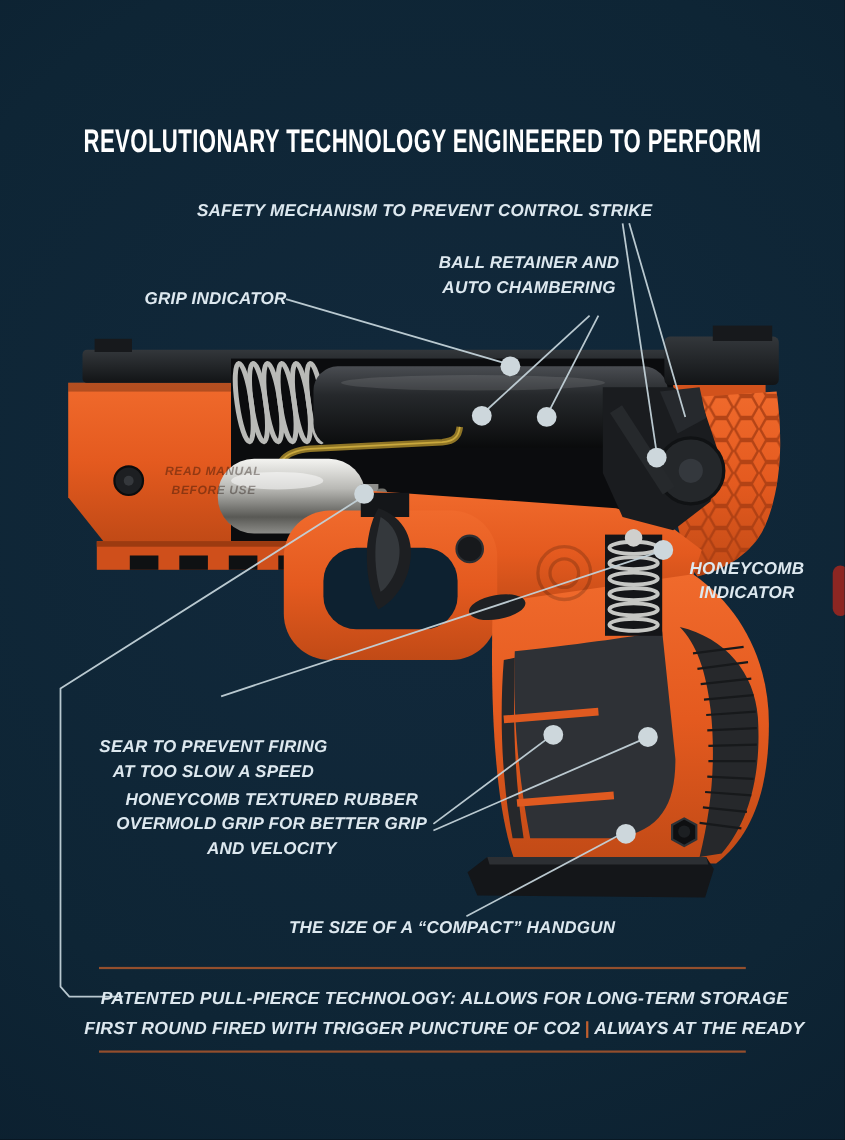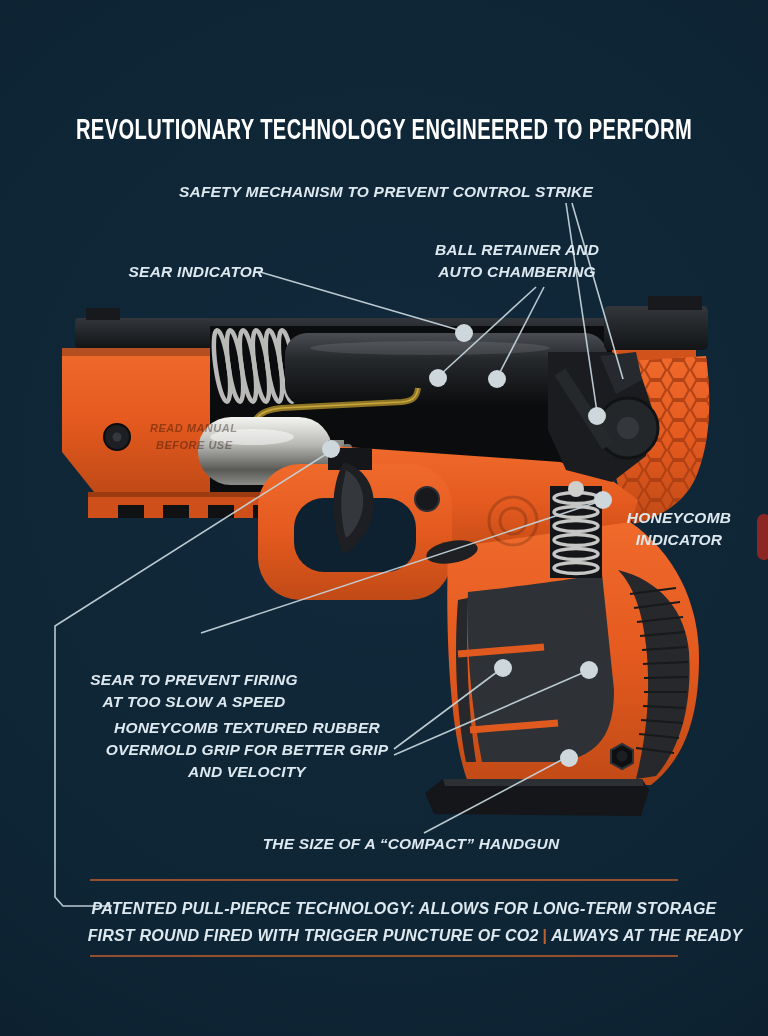--- a/index.html
+++ b/index.html
@@ -15,32 +15,32 @@
     font:700 28px/32px "Liberation Sans",sans-serif;letter-spacing:.5px;
   }
   .label{
     position:absolute;transform:translateX(-50%);text-align:center;white-space:nowrap;
     color:var(--label-color,#dde8ef);
     font:italic 700 15.5px/22px "Liberation Sans",sans-serif;letter-spacing:.2px;
   }
   .label span{display:block;}
   #lbl-safety{left:386px;top:181px;}
   #lbl-ball-indicator{left:196px;top:261px;}
-  #lbl-ball-retainer{left:481px;top:239px;margin-left:36px;}
+  #lbl-ball-retainer{left:481px;top:229px;}
   #lbl-velocity{left:679px;top:507px;}
   #lbl-sear{left:194px;top:637px;margin-top:32px;}
   #lbl-honeycomb{left:247px;top:717px;}
   #lbl-size{left:411px;top:833px;font-style:italic;}
   .footer-line{
     position:absolute;left:404px;transform:translateX(-50%);white-space:nowrap;
     color:var(--label-color,#dde8ef);
     font:italic 700 16px/20px "Liberation Sans",sans-serif;letter-spacing:.2px;
   }
   #footer-line1{top:899px;}
-  #footer-line2{top:926px;margin-left:11px;}
+  #footer-line2{top:926px;}
   .sep{color:var(--separator-color,#c05f2e);padding:0 4px;font-style:normal;}
   .divider{
     position:absolute;left:90px;width:588px;height:2px;
     background:var(--divider-color,#a0522d);opacity:.92;
   }
   #divider-top{top:879px;}
   #divider-bottom{top:955px;}
 </style>
 </head>
 <body>
@@ -217,21 +217,21 @@
     </g>
   </svg>
 
   <div class="title">REVOLUTIONARY TECHNOLOGY ENGINEERED TO PERFORM</div>
 
   <div class="label" id="lbl-safety">
     <span>SAFETY MECHANISM TO PREVENT CONTROL STRIKE</span>
   </div>
 
   <div class="label" id="lbl-ball-indicator">
-    <span>SEAR INDICATOR</span>
+    <span>GRIP INDICATOR</span>
   </div>
 
   <div class="label" id="lbl-ball-retainer">
     <span>BALL RETAINER AND</span>
     <span>AUTO CHAMBERING</span>
   </div>
 
   <div class="label" id="lbl-velocity">
     <span>HONEYCOMB</span>
     <span>INDICATOR</span>

